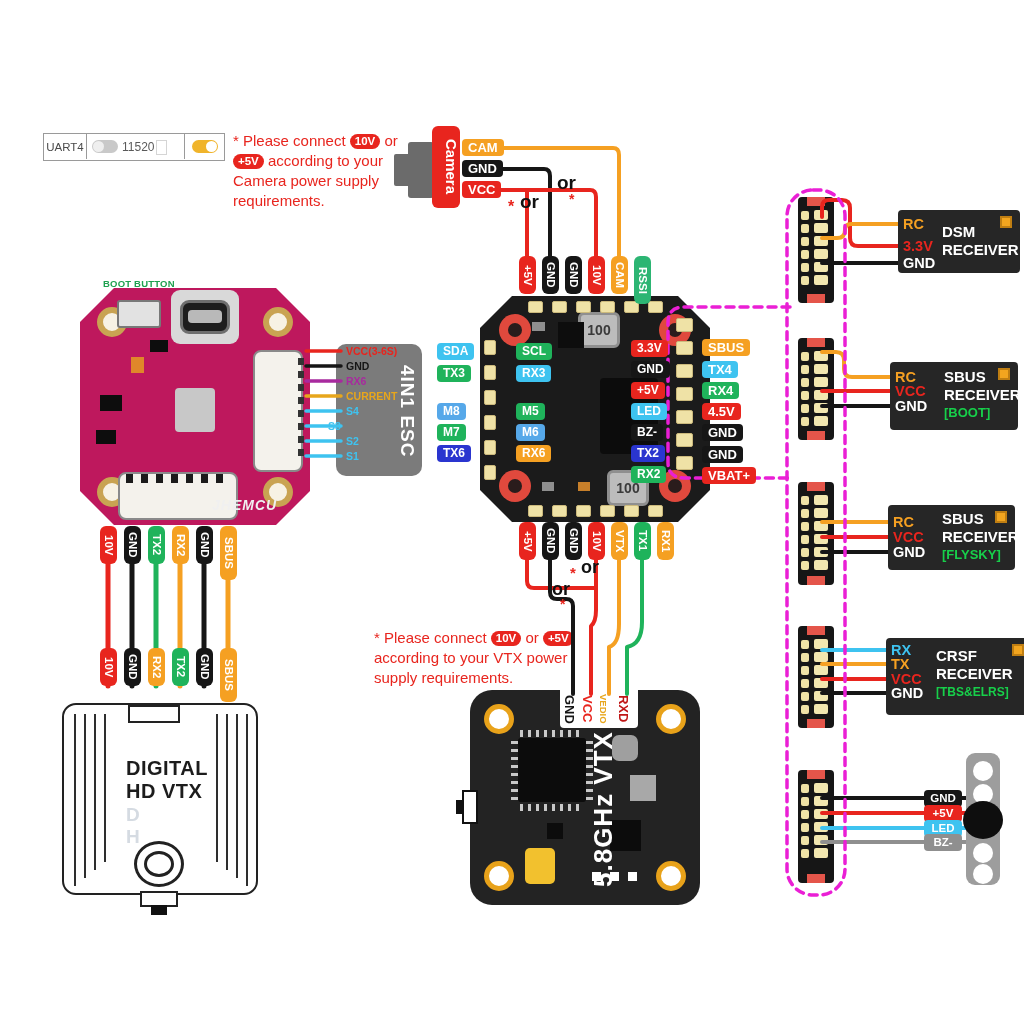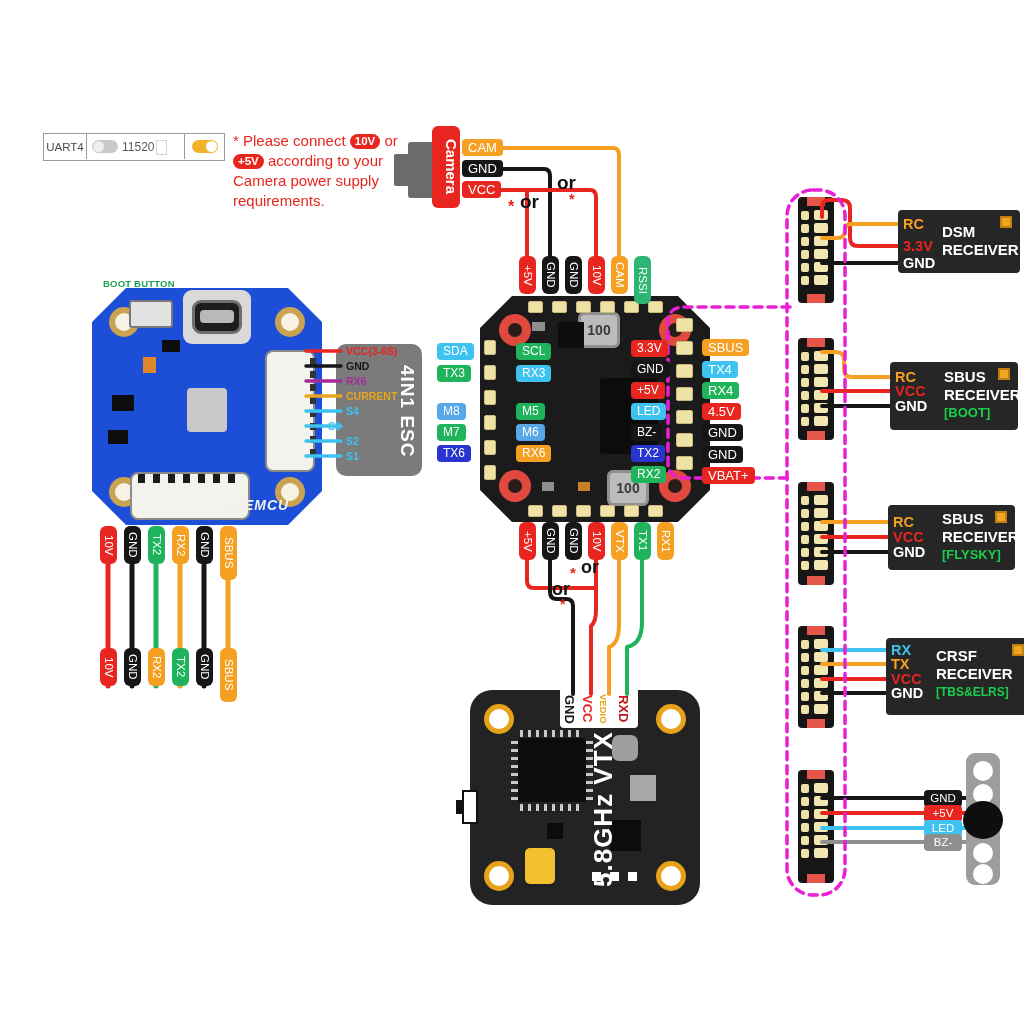--- a/index.html
+++ b/index.html
@@ -1,18 +1,18 @@
 <!DOCTYPE html>
 <html><head>
 <meta charset="utf-8">
 <style>
   html,body{margin:0;padding:0;background:#fff;font-family:"Liberation Sans",sans-serif;}
   #stage{position:relative;width:1024px;height:1024px;background:#fff;overflow:hidden;}
   .abs{position:absolute;}
-  .pill{position:absolute;color:#fff;font-weight:400;font-size:12px;line-height:15px;border-radius:4px;padding:1px 6px;white-space:nowrap;z-index:30;}
+  .pill{position:absolute;color:#fff;font-weight:700;font-size:12px;line-height:15px;border-radius:4px;padding:1px 6px;white-space:nowrap;z-index:30;}
   .pill.v{writing-mode:vertical-rl;width:17px;box-sizing:border-box;padding:5px 2px;text-align:center;border-radius:6px;font-size:11.5px;line-height:13px;}
   .lbl{position:absolute;font-weight:700;white-space:nowrap;z-index:32;}
   .lbl.v{writing-mode:vertical-rl;text-align:center;}
   .board{position:absolute;background:#1b1b1b;}
   .hole-red{position:absolute;width:32px;height:32px;border-radius:50%;background:#e0493d;}
   .hole-red:after{content:"";position:absolute;left:9px;top:9px;width:14px;height:14px;border-radius:50%;background:#2a1c1c;}
   .ring-gold{position:absolute;width:30px;height:30px;border-radius:50%;border:6px solid #c9a352;background:#f7f2e4;box-sizing:border-box;}
   .ring-vtx{position:absolute;width:30px;height:30px;border-radius:50%;border:5px solid #e8a21a;background:#fff;box-sizing:border-box;}
   .pad{position:absolute;background:#efe2a6;border:1px solid #cbb97c;box-sizing:border-box;border-radius:2px;}
   .ind{position:absolute;background:#bcbcbc;border:3px solid #8f8f8f;border-radius:6px;color:#3a3a3a;font-weight:700;font-size:14px;display:flex;align-items:center;justify-content:center;box-sizing:border-box;}
@@ -44,26 +44,29 @@
     <div class="abs" style="left:140px;top:0;width:0;height:25px;border-left:1.5px solid #9a9a9a;"></div>
     <div class="toggle" style="left:148px;top:6px;width:26px;height:13px;background:#f0b42b;">
         <span class="knob" style="right:1px;"></span>
       </div>
   </div>
 
   <div class="note" style="left:233px;top:131px;width:172px;">
     <span>*</span><span> Please connect </span><span class="badge">10V</span><span> or </span><span class="badge">+5V</span><span> according to your Camera power supply requirements.</span>
   </div>
 
+  <div class="note" style="left:374px;top:628px;width:205px;">
+    <span>*</span><span> Please connect </span><span class="badge">10V</span><span> or </span><span class="badge">+5V</span><span> according to your VTX power supply requirements.</span>
+  </div>
 
   <div class="abs" style="left:408px;top:142px;width:26px;height:56px;background:#6b6b6b;border-radius:3px;"></div>
   <div class="abs" style="left:394px;top:154px;width:16px;height:32px;background:#6b6b6b;border-radius:2px;"></div>
   <div class="lbl v" style="left:432px;top:126px;width:28px;height:82px;background:#e8251e;color:#fff;border-radius:6px;font-size:15px;">Camera</div>
 
-  <div class="board" style="left:92px;top:288px;width:230px;height:237px;background:#1d4ed8;clip-path:polygon(34px 0,196px 0,230px 34px,230px 203px,196px 237px,34px 237px,0 203px,0 34px);">
+  <div class="board" style="left:80px;top:288px;width:230px;height:237px;background:#be185d;clip-path:polygon(34px 0,196px 0,230px 34px,230px 203px,196px 237px,34px 237px,0 203px,0 34px);">
     <div class="ring-gold" style="left:17px;top:19px;"></div>
     <div class="ring-gold" style="left:183px;top:19px;"></div>
     <div class="ring-gold" style="left:17px;top:189px;"></div>
     <div class="ring-gold" style="left:183px;top:189px;"></div>
     <div class="abs" style="left:91px;top:2px;width:68px;height:54px;background:#d9d9d9;border-radius:9px;"></div>
     <div class="abs" style="left:100px;top:12px;width:50px;height:34px;background:#1d1d1d;border-radius:9px;border:3px solid #6e6e6e;box-sizing:border-box;"></div>
     <div class="abs" style="left:108px;top:22px;width:34px;height:13px;background:#b9b9b9;border-radius:4px;"></div>
     <div class="abs" style="left:37px;top:12px;width:44px;height:28px;background:#e2e2e2;border:2px solid #787878;border-radius:3px;box-sizing:border-box;"></div>
     <div class="abs" style="left:51px;top:69px;width:13px;height:16px;background:#e0872a;"></div>
     <div class="abs" style="left:95px;top:100px;width:40px;height:44px;background:#c8c8c8;border-radius:4px;"></div>
@@ -126,20 +129,39 @@
       <div class="pad" style="left: 4px; top: 169px; width: 12px; height: 15px;"></div>
       <div class="pad" style="left: 196px; top: 22px; width: 17px; height: 14px;"></div>
       <div class="pad" style="left: 196px; top: 45px; width: 17px; height: 14px;"></div>
       <div class="pad" style="left: 196px; top: 68px; width: 17px; height: 14px;"></div>
       <div class="pad" style="left: 196px; top: 91px; width: 17px; height: 14px;"></div>
       <div class="pad" style="left: 196px; top: 114px; width: 17px; height: 14px;"></div>
       <div class="pad" style="left: 196px; top: 137px; width: 17px; height: 14px;"></div>
       <div class="pad" style="left: 196px; top: 160px; width: 17px; height: 14px;"></div>
     </div>
 
+  <div class="abs" style="left:62px;top:703px;width:196px;height:192px;background:#fff;border:2.5px solid #222;border-radius:14px;box-sizing:border-box;z-index:5;">
+    <div class="fin" style="left:10px;top:9px;height:172px;"></div>
+    <div class="fin" style="left:20px;top:9px;height:164px;"></div>
+    <div class="fin" style="left:30px;top:9px;height:156px;"></div>
+    <div class="fin" style="left:40px;top:9px;height:148px;"></div>
+    <div class="fin" style="left:152px;top:9px;height:148px;"></div>
+    <div class="fin" style="left:162px;top:9px;height:156px;"></div>
+    <div class="fin" style="left:172px;top:9px;height:164px;"></div>
+    <div class="fin" style="left:182px;top:9px;height:172px;"></div>
+    <div class="abs" style="left:64px;top:0px;width:52px;height:18px;background:#fff;border:2px solid #222;box-sizing:border-box;"></div>
+    <div class="lbl" style="left:62px;top:52px;color:#1c1c1c;font-size:20px;letter-spacing:.5px;">DIGITAL</div>
+    <div class="lbl" style="left:62px;top:75px;color:#1c1c1c;font-size:20px;letter-spacing:.5px;">HD VTX</div>
+    <div class="lbl" style="left:62px;top:99px;color:#d5dbe2;font-size:19px;">D</div>
+    <div class="lbl" style="left:62px;top:121px;color:#d5dbe2;font-size:19px;">H</div>
+    <div class="abs" style="left:70px;top:136px;width:50px;height:46px;border:3px solid #222;border-radius:50%;box-sizing:border-box;background:#fff;"></div>
+    <div class="abs" style="left:80px;top:146px;width:30px;height:26px;border:3px solid #222;border-radius:50%;box-sizing:border-box;"></div>
+    <div class="abs" style="left:76px;top:186px;width:38px;height:16px;background:#fff;border:2px solid #222;box-sizing:border-box;"></div>
+    <div class="abs" style="left:87px;top:200px;width:16px;height:10px;background:#111;"></div>
+  </div>
 
   <div class="abs" style="left:470px;top:690px;width:230px;height:215px;background:#232323;border-radius:22px;z-index:5;">
     <div class="ring-vtx" style="left:14px;top:14px;"></div>
     <div class="ring-vtx" style="left:186px;top:14px;"></div>
     <div class="ring-vtx" style="left:14px;top:171px;"></div>
     <div class="ring-vtx" style="left:186px;top:171px;"></div>
     <div class="abs" style="left:90px;top:0;width:78px;height:38px;background:#fff;border-radius:0 0 4px 4px;"></div>
     <div class="abs" style="left:50px;top:40px;width:64px;height:7px;background:repeating-linear-gradient(90deg,#c9c9c9 0 3px,transparent 3px 8px);"></div>
     <div class="abs" style="left:50px;top:114px;width:64px;height:7px;background:repeating-linear-gradient(90deg,#c9c9c9 0 3px,transparent 3px 8px);"></div>
     <div class="abs" style="left:41px;top:50px;width:7px;height:60px;background:repeating-linear-gradient(0deg,#c9c9c9 0 3px,transparent 3px 8px);"></div>

